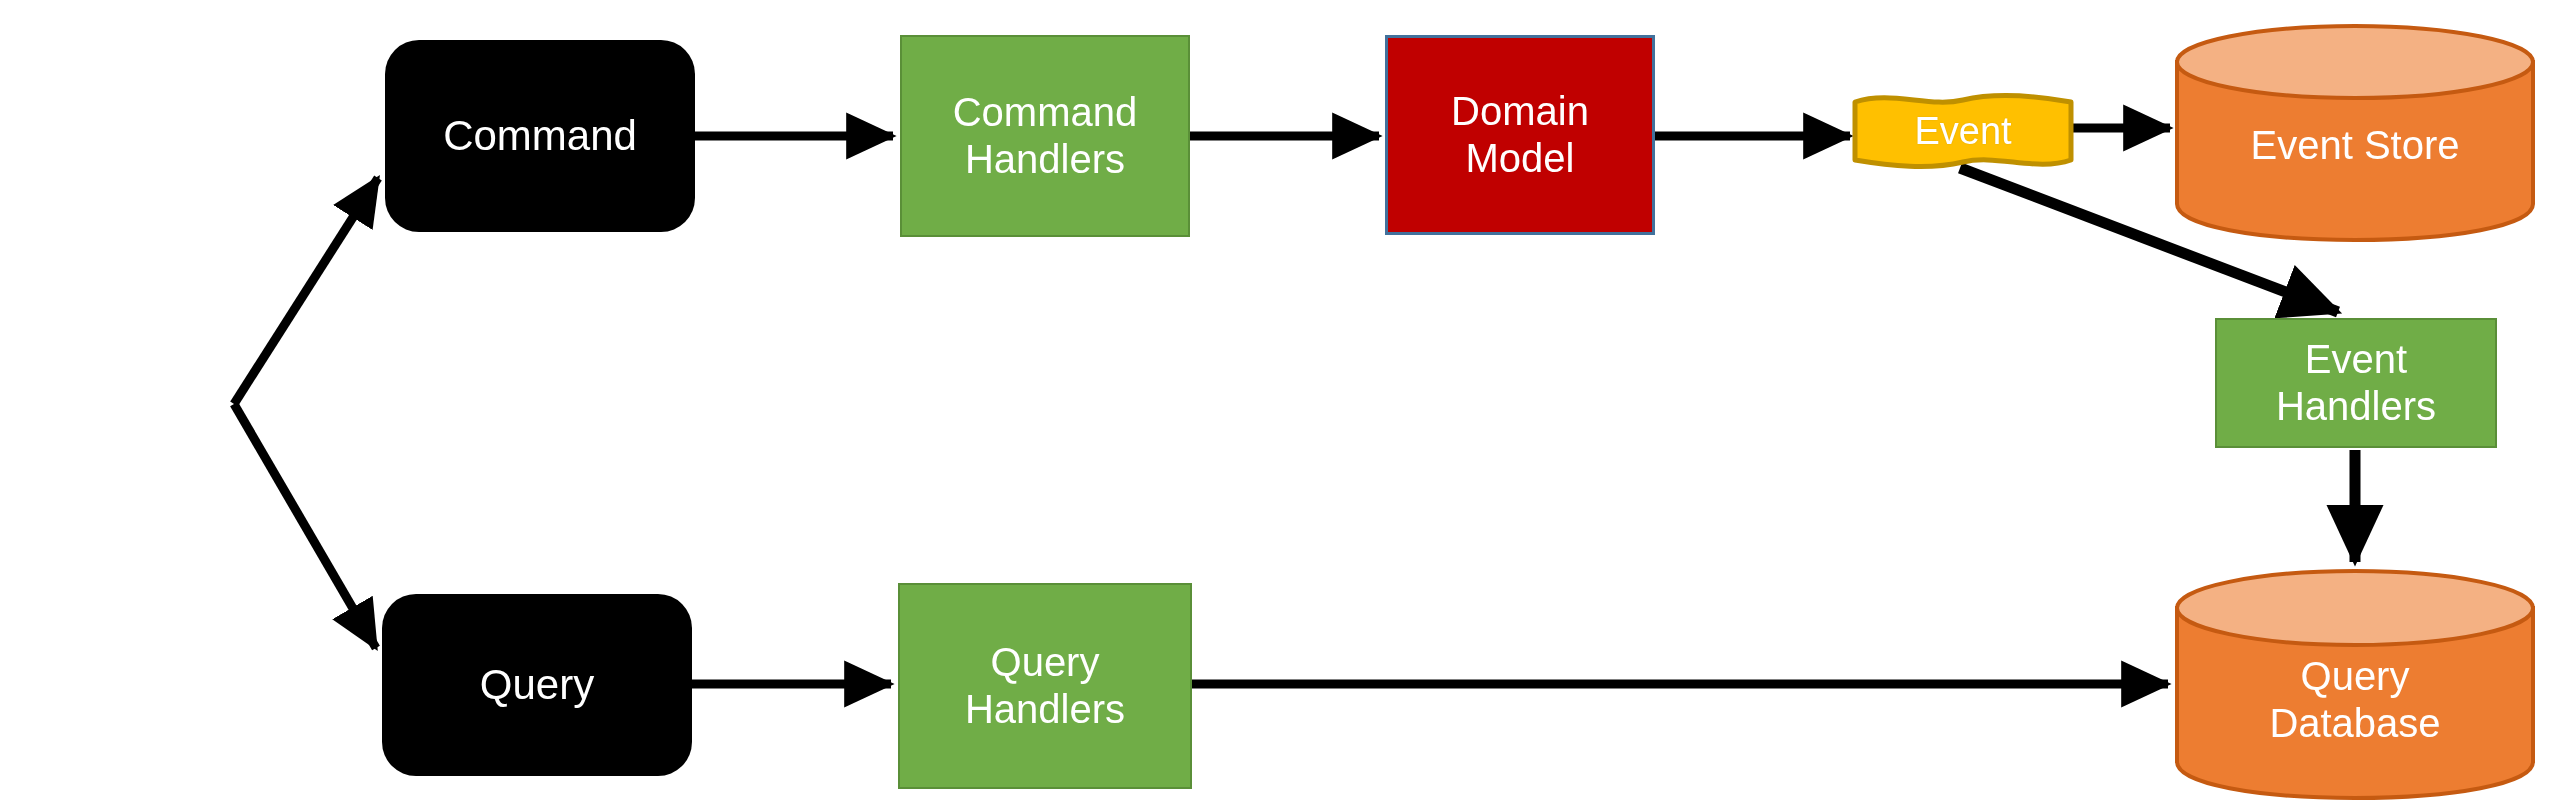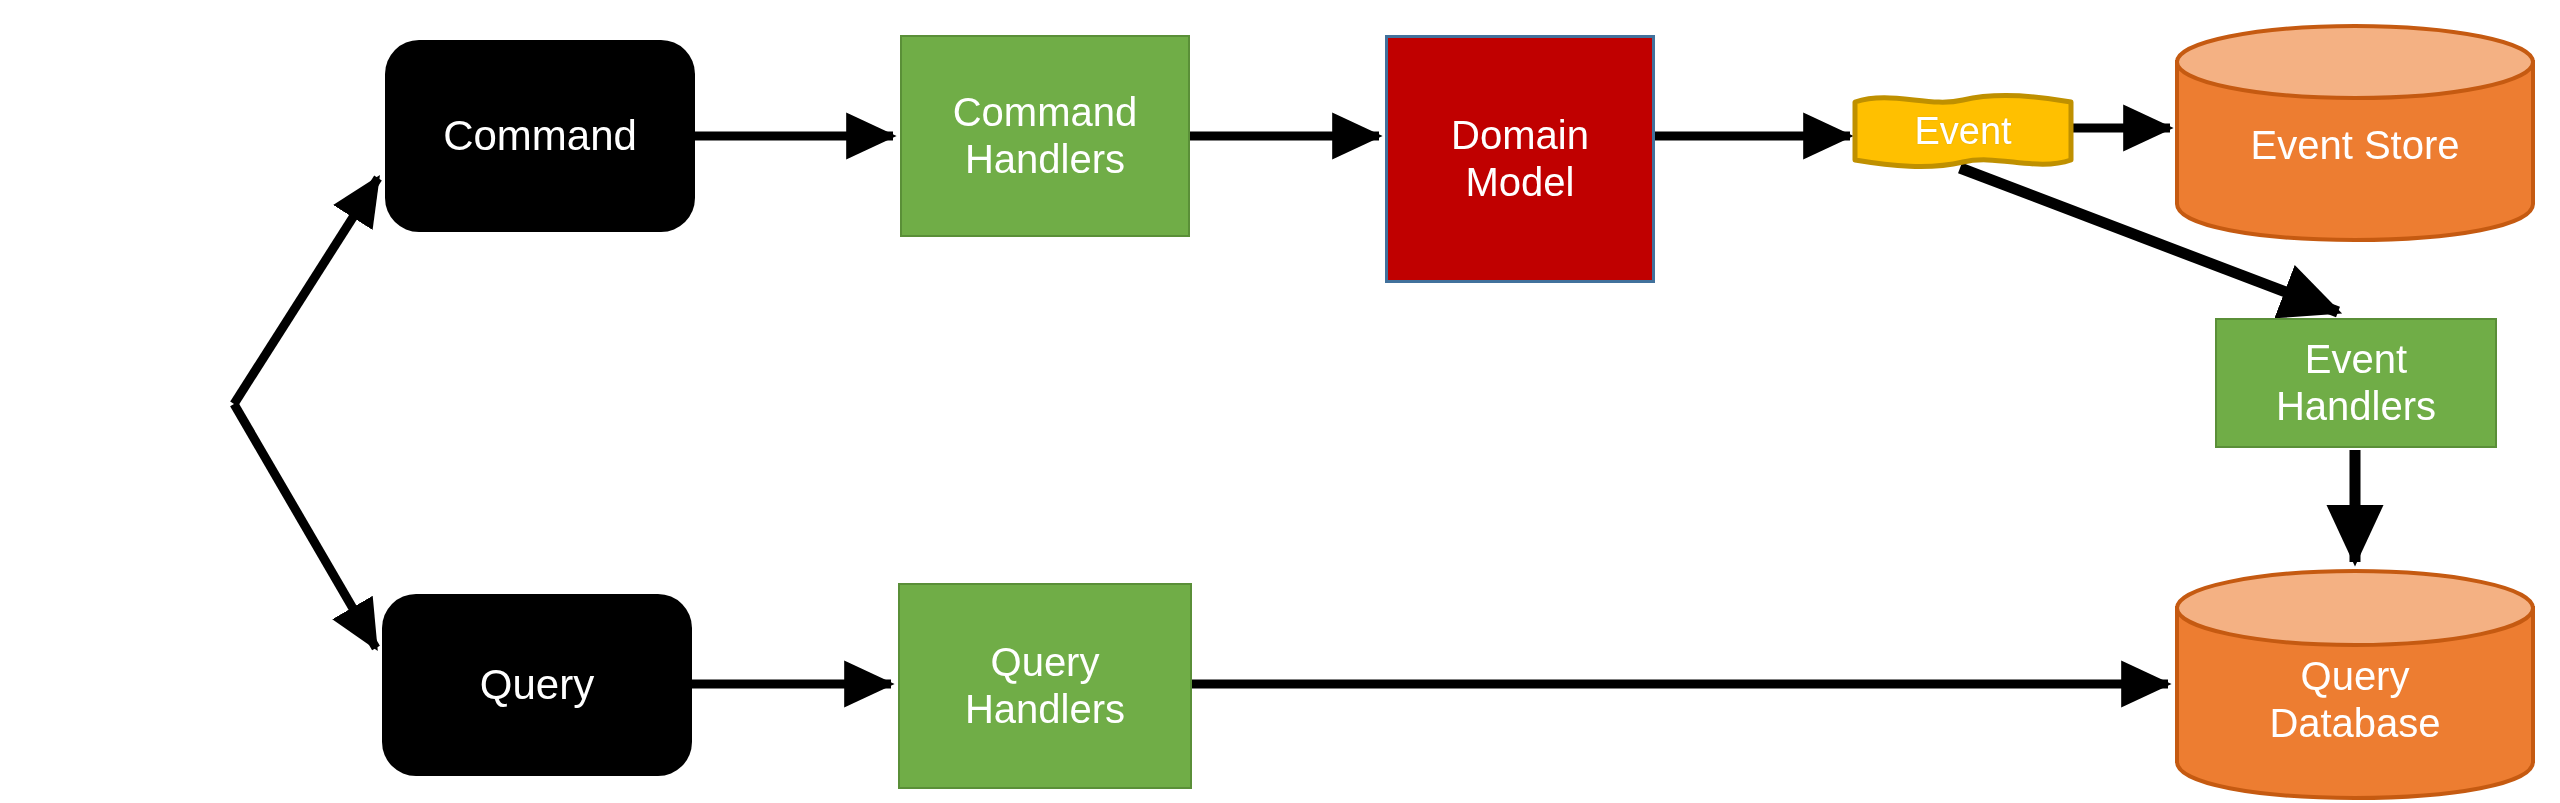--- a/index.html
+++ b/index.html
@@ -138,21 +138,21 @@
 
   <div class="node black-node" style="left:385px; top:40px; width:310px; height:192px;">
     <span>Command</span>
   </div>
 
   <div class="node green-node" style="left:900px; top:35px; width:290px; height:202px;">
     <span>Command
 Handlers</span>
   </div>
 
-  <div class="node red-node" style="left:1385px; top:35px; width:270px; height:248px;">
+  <div class="node red-node" style="left:1385px; top:35px; width:270px; height:200px;">
     <span>Domain
 Model</span>
   </div>
 
   <div class="node ribbon-node" style="left:1851px; top:88px; width:224px; height:86px;">
     <svg class="ribbon-svg" viewBox="0 0 224 86" preserveAspectRatio="none" xmlns="http://www.w3.org/2000/svg">
       <path d="M4,14 C40,2 78,20 112,12 C146,4 186,8 220,14
                L220,72 C186,84 146,66 112,74 C78,82 40,78 4,72 Z" fill="#FFC000" stroke="#BF9000" stroke-width="5" stroke-linejoin="round"></path>
     </svg>
     <span class="ribbon-label">Event</span>

